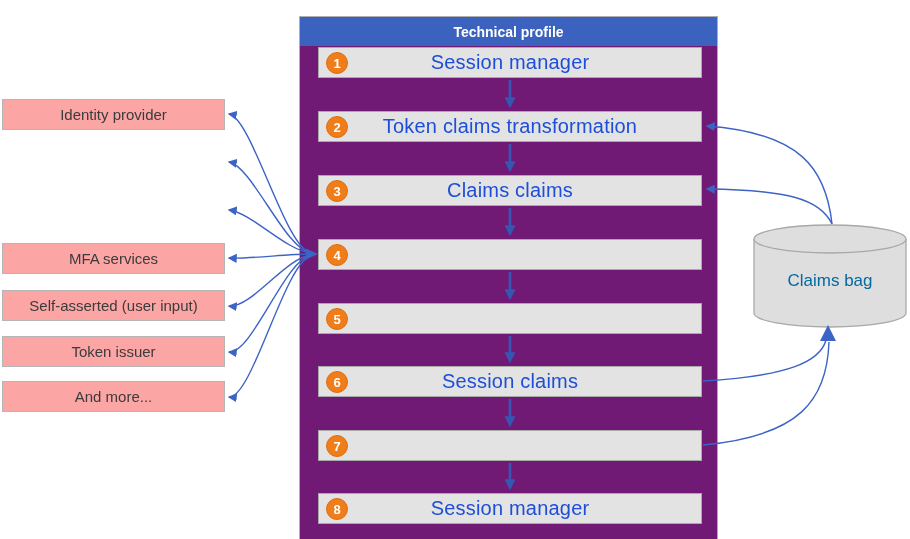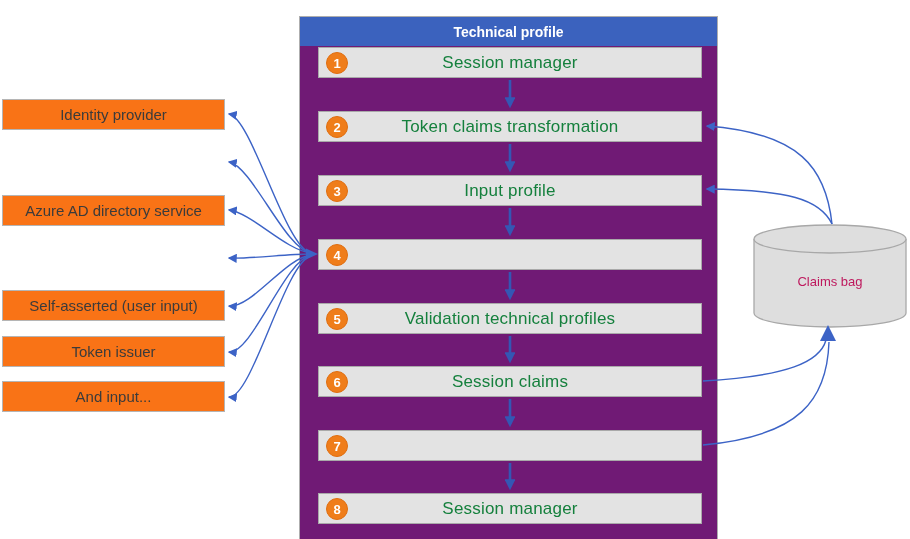--- a/index.html
+++ b/index.html
@@ -15,38 +15,38 @@
     position:absolute;left:0;top:0;right:0;height:29px;
     background:#3b62be;color:#ffffff;font-size:14px;font-weight:bold;
     display:flex;align-items:center;justify-content:center;
   }
   .step{
     position:absolute;left:318px;width:384px;height:31px;box-sizing:border-box;
     background:#e3e3e3;border:1px solid #a9a9a9;
     display:flex;align-items:center;justify-content:center;
   }
   .step-label{
-    font-size:17px;color:#15803d;letter-spacing:.2px;
+    font-size:20px;color:#1d4ed8;letter-spacing:.2px;
   }
   .badge{
     position:absolute;left:7px;top:4px;width:22px;height:22px;border-radius:50%;
     background:#ef7d1a;border:1px solid #e06e10;box-sizing:border-box;
     color:#ffffff;font-size:13px;font-weight:bold;
     display:flex;align-items:center;justify-content:center;
   }
   .service{
     position:absolute;left:2px;width:223px;height:31px;box-sizing:border-box;
-    background:#f97316;border:1.4px solid #b5b5b5;
+    background:#fca5a5;border:1.4px solid #b5b5b5;
     display:flex;align-items:center;justify-content:center;
     font-size:15px;color:#3b3b3b;
   }
   .claims-bag-label{
     position:absolute;left:754px;top:270px;width:152px;height:22px;
     display:flex;align-items:center;justify-content:center;
-    font-size:13px;color:#be185d;z-index:4;
+    font-size:17px;color:#0369a1;z-index:4;
   }
   svg.overlay{position:absolute;left:0;top:0;z-index:3;pointer-events:none;}
   .step, .service, .panel{z-index:1;}
 </style>
 </head>
 <body>
 
 <div class="canvas">
 
   <div class="panel">
@@ -104,42 +104,41 @@
   <div class="step" style="top:47px">
     <span class="badge">1</span>
     <span class="step-label">Session manager</span>
   </div>
   <div class="step" style="top:111px">
     <span class="badge">2</span>
     <span class="step-label">Token claims transformation</span>
   </div>
   <div class="step" style="top:175px">
     <span class="badge">3</span>
-    <span class="step-label">Input profile</span>
+    <span class="step-label">Claims claims</span>
   </div>
   <div class="step" style="top:239px">
     <span class="badge">4</span>
   </div>
   <div class="step" style="top:303px">
     <span class="badge">5</span>
-    <span class="step-label">Validation technical profiles</span>
   </div>
   <div class="step" style="top:366px">
     <span class="badge">6</span>
     <span class="step-label">Session claims</span>
   </div>
   <div class="step" style="top:430px">
     <span class="badge">7</span>
   </div>
   <div class="step" style="top:493px">
     <span class="badge">8</span>
     <span class="step-label">Session manager</span>
   </div>
 
   <div class="service" style="top:99px">Identity provider</div>
-  <div class="service" style="top:195px">Azure AD directory service</div>
+  <div class="service" style="top:243px">MFA services</div>
   <div class="service" style="top:336px">Token issuer</div>
   <div class="service" style="top:290px">Self-asserted (user input)</div>
-  <div class="service" style="top:381px">And input...</div>
+  <div class="service" style="top:381px">And more...</div>
 
   <div class="claims-bag-label">Claims bag</div>
 
 </div>
 
 </body></html>

